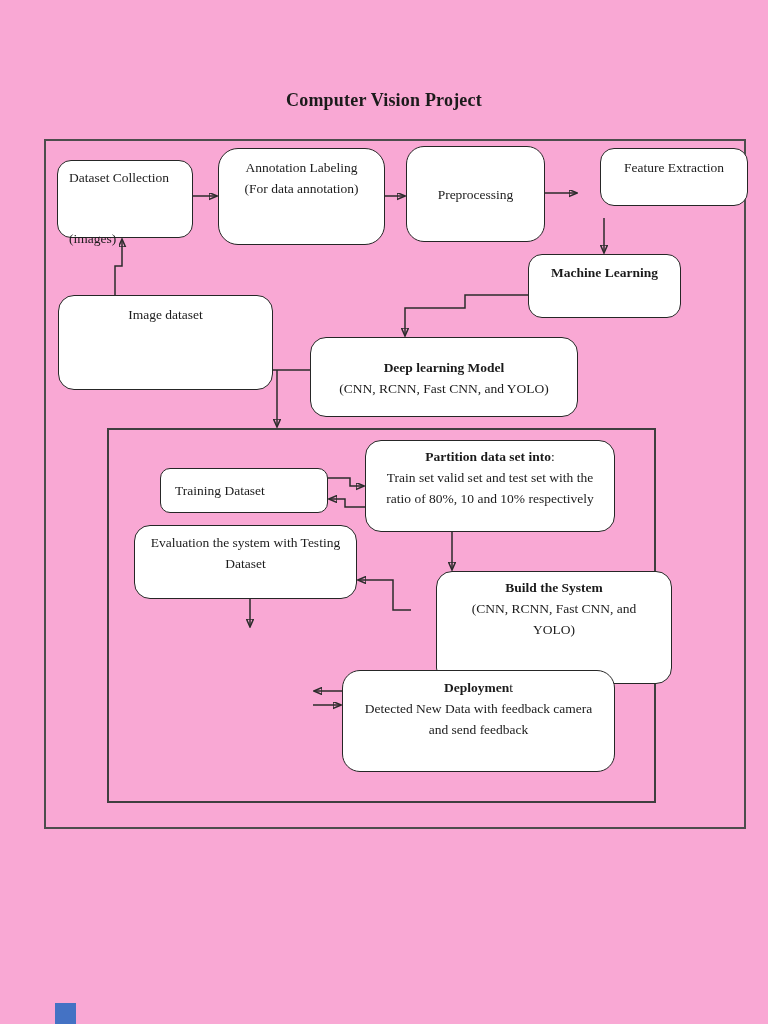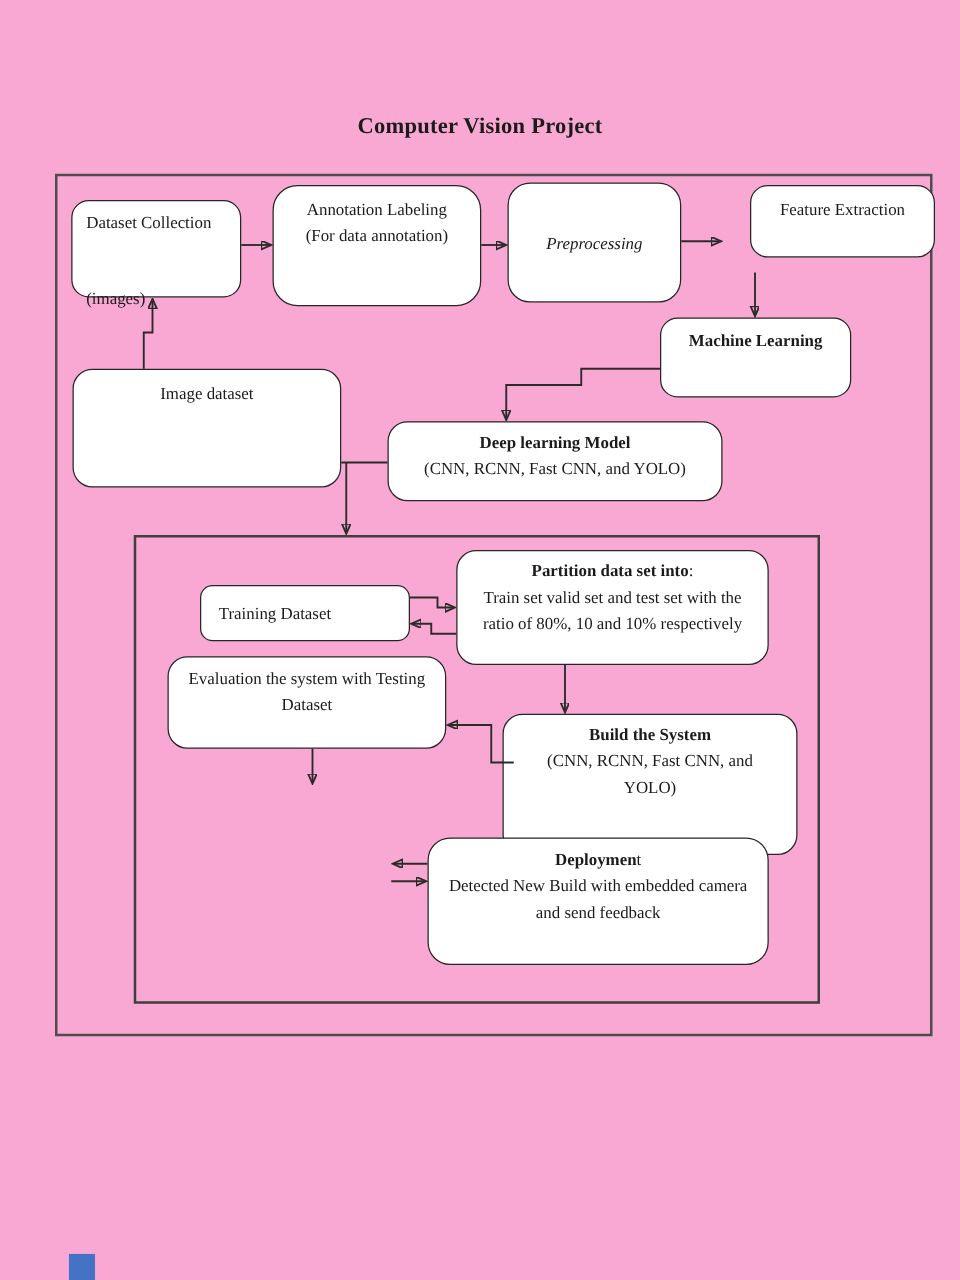--- a/index.html
+++ b/index.html
@@ -11,29 +11,29 @@
                border:2px solid #4d4d4d;box-sizing:border-box;}
   .inner-frame{position:absolute;left:107px;top:428px;width:549px;height:375px;
                border:2px solid #3f3f3f;box-sizing:border-box;}
   .node{position:absolute;box-sizing:border-box;border:1.4px solid #262626;background:#fff;
         font-size:13.5px;line-height:21px;display:flex;flex-direction:column;}
   .node .b{font-weight:bold;}
   .center{align-items:center;text-align:center;}
   
   .dc  {left:57px;  top:160px; width:136px; height:78px; border-radius:14px; padding:6px 6px 0 11px;gap:40px;}
   .al  {left:218px; top:148px; width:167px; height:97px; border-radius:20px; padding:8px 6px 0 6px;}
-  .pp  {left:406px; top:146px; width:139px; height:96px; border-radius:18px; justify-content:center;font-style:italic;}
+  .pp  {left:406px; top:146px; width:139px; height:96px; border-radius:18px; justify-content:center;}
   .fe  {left:600px; top:148px; width:148px; height:58px; border-radius:14px; padding-top:8px;}
   .ml  {left:528px; top:254px; width:153px; height:64px; border-radius:14px; padding-top:7px;}
   .id  {left:58px;  top:295px; width:215px; height:95px; border-radius:16px; padding-top:8px;}
-  .dlm {left:310px; top:337px; width:268px; height:64px; border-radius:16px; padding-top:5px;}
+  .dlm {left:310px; top:337px; width:268px; height:80px; border-radius:16px; padding-top:19px;}
   .td  {left:160px; top:468px; width:168px; height:45px; border-radius:10px; justify-content:center; padding-left:14px;}
   .pt  {left:365px; top:440px; width:250px; height:92px; border-radius:16px; padding:5px 9px 0 9px;}
   .ev  {left:134px; top:525px; width:223px; height:74px; border-radius:16px; padding:6px 9px 0 9px;}
-  .bs  {left:402px; top:571px; width:236px; height:113px; border-radius:16px; padding:5px 11px 0 11px;}
+  .bs  {left:436px; top:571px; width:236px; height:113px; border-radius:16px; padding:5px 11px 0 11px;}
   .mk  {left:113px; top:628px; width:200px; height:131px; border-radius:18px; padding-top:8px;}
   .dp  {left:342px; top:670px; width:273px; height:102px; border-radius:18px; padding:6px 11px 0 11px;}
   .gap8{height:8px;}
   .bs .sub{max-width:192px;}
   .wires{position:absolute;left:0;top:0;width:768px;height:1024px;pointer-events:none;}
   .wires path{fill:none;stroke:#2b2b2b;stroke-width:1.5;}
   .blue-marker{position:absolute;left:55px;top:1003px;width:21px;height:21px;}
 </style>
 </head>
 <body>
@@ -90,21 +90,21 @@
   </div>
 
   <div class="node bs center">
     <span class="b">Build the System</span>
     <span class="sub">(CNN, RCNN, Fast CNN, and YOLO)</span>
   </div>
 
 
   <div class="node dp center">
     <span><b>Deploymen</b><span>t</span></span>
-    <span>Detected New Build with embedded camera and send feedback</span>
+    <span>Detected New Data with feedback camera and send feedback</span>
   </div>
 
   <svg class="wires" viewBox="0 0 768 1024" xmlns="http://www.w3.org/2000/svg">
     <defs>
       <marker id="arrow" markerWidth="9" markerHeight="8" refX="7" refY="3.5" orient="auto" markerUnits="userSpaceOnUse">
         <path d="M0,0 L8,3.5 L0,7 Z" fill="#1c1c1c" stroke="none"></path>
       </marker>
     </defs>
     <path d="M193,196 H216" marker-end="url(#arrow)"></path>
     <path d="M385,196 H404" marker-end="url(#arrow)"></path>

